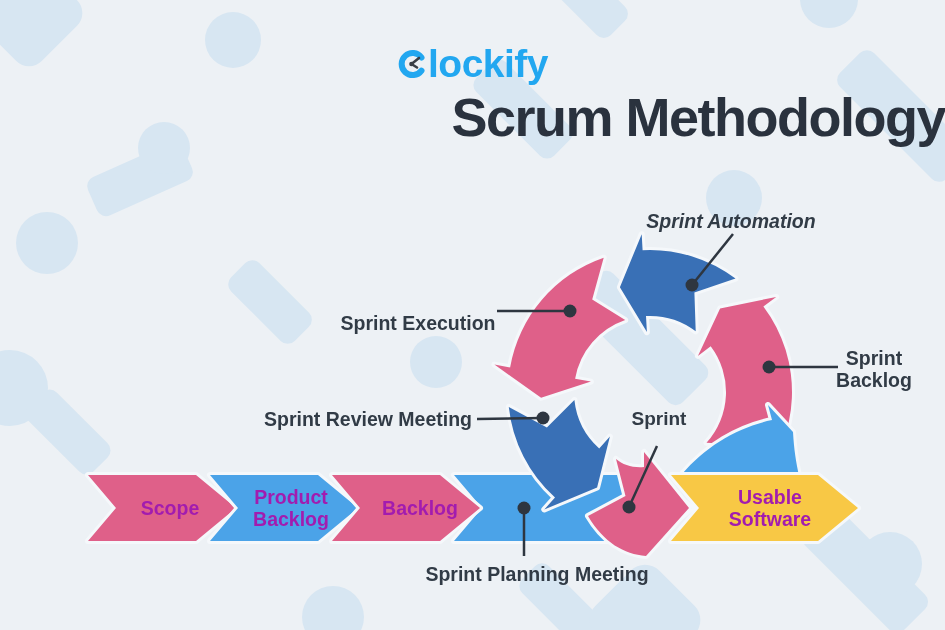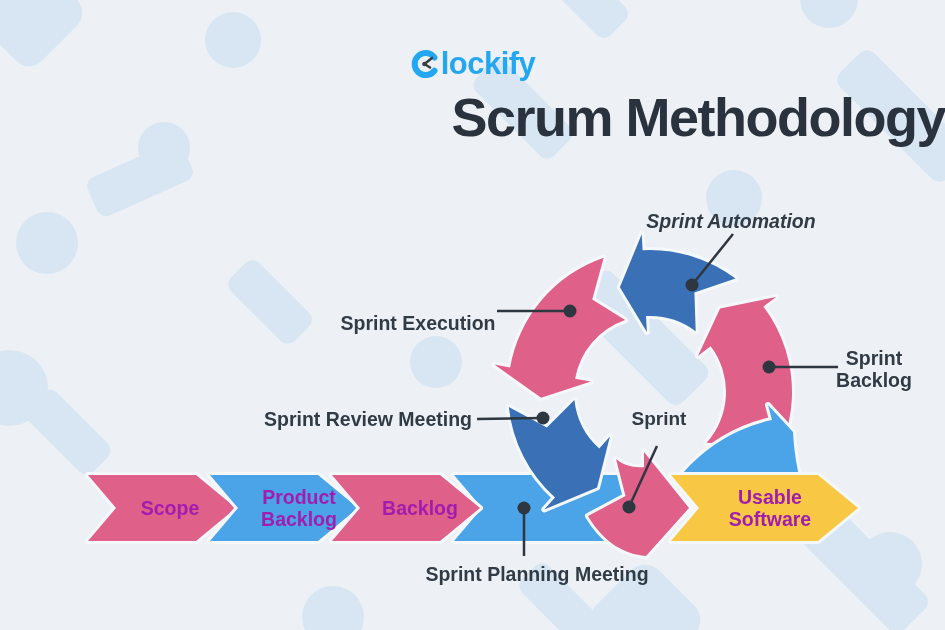--- a/index.html
+++ b/index.html
@@ -6,21 +6,21 @@
   .stage{
     position:relative;width:945px;height:630px;overflow:hidden;
     background:#EDF1F5;
     font-family:"Liberation Sans",sans-serif;
   }
   
   .dc{position:absolute;border-radius:50%;background:#D7E6F2;}
   .db{position:absolute;border-radius:10px;background:#D7E6F2;}
   
   .logo{position:absolute;top:46px;left:0;width:100%;display:flex;justify-content:center;align-items:center;}
-  .logo-text{font-size:31px;font-weight:bold;color:#22A7F0;letter-spacing:-0.5px;line-height:36px;}
+  .logo-text{font-size:39px;font-weight:bold;color:#22A7F0;letter-spacing:-0.5px;line-height:36px;}
   .logo-c{margin-right:1px;display:block;}
   
   .title{
     position:absolute;top:86px;left:0;width:100%;text-align:right;
     font-size:54px;font-weight:bold;color:#2A323E;letter-spacing:-1.5px;line-height:1.15;
   }
   
   .diagram{position:absolute;left:0;top:0;}
   
   .lbl{
@@ -115,21 +115,21 @@
   <div class="lbl" style="left:874px;top:369px;">
     <div>Sprint</div>
     <div>Backlog</div>
   </div>
   <div class="lbl small" style="left:659px;top:419px;">
     <div>Sprint</div>
   </div>
   <div class="lbl" style="left:537px;top:574px;">Sprint Planning Meeting</div>
 
   <div class="arrow-lbl" style="left:170px;top:508px;">Scope</div>
-  <div class="arrow-lbl" style="left:291px;top:508px;margin-left:8px;">
+  <div class="arrow-lbl" style="left:291px;top:508px;">
     <div>Product</div>
     <div>Backlog</div>
   </div>
   <div class="arrow-lbl" style="left:420px;top:508px;">Backlog</div>
   <div class="arrow-lbl" style="left:770px;top:508px;">
     <div>Usable</div>
     <div>Software</div>
   </div>
 
 </div>

